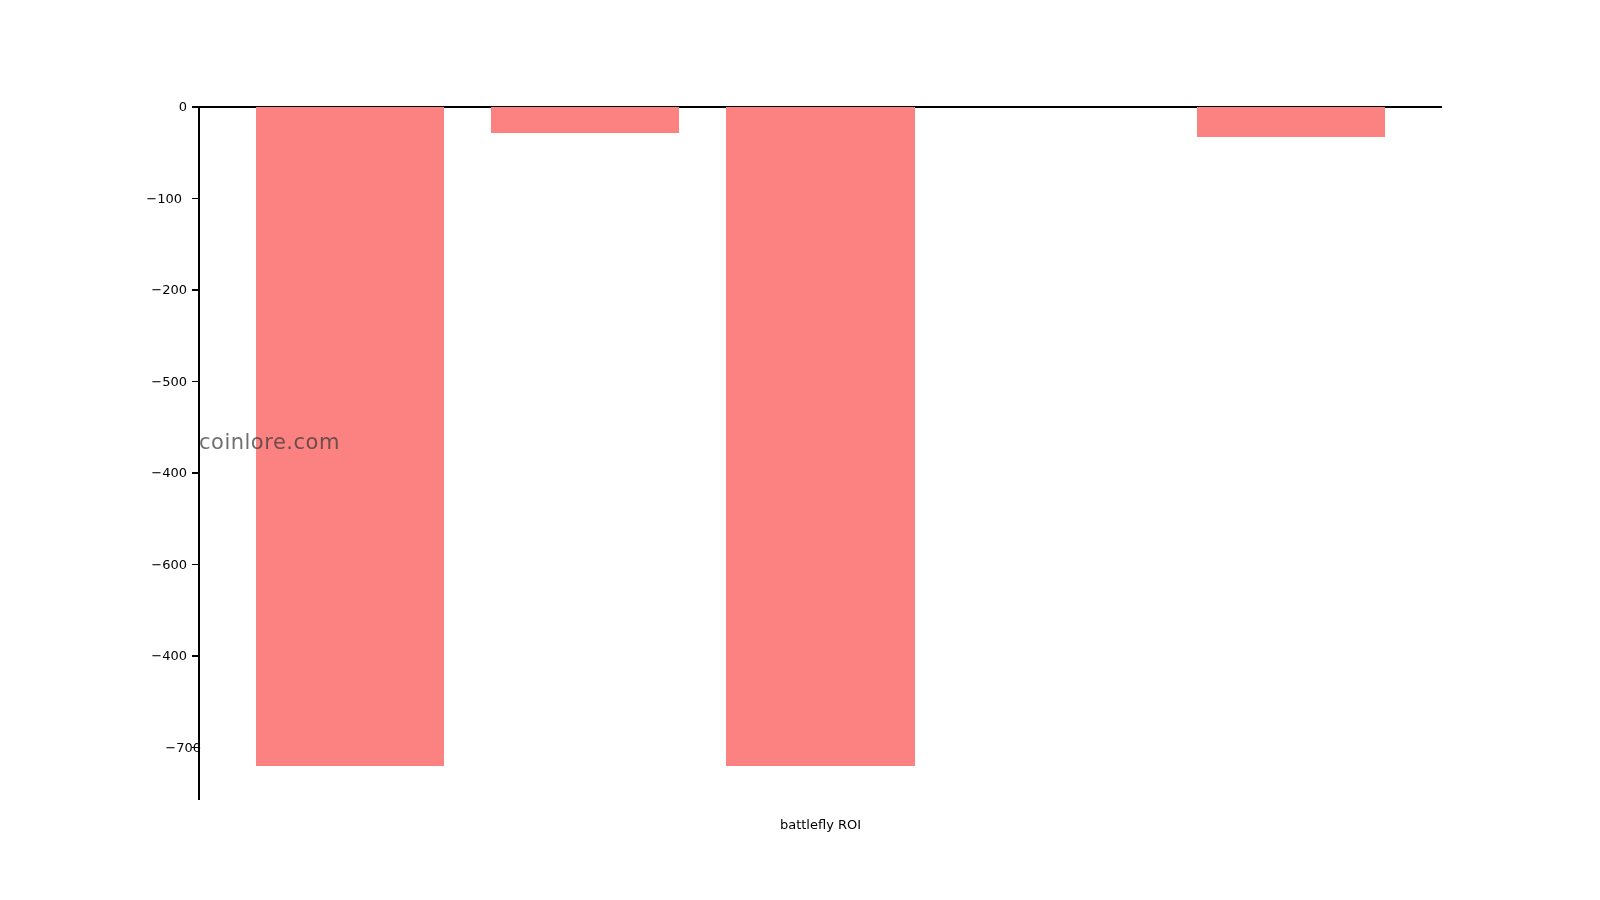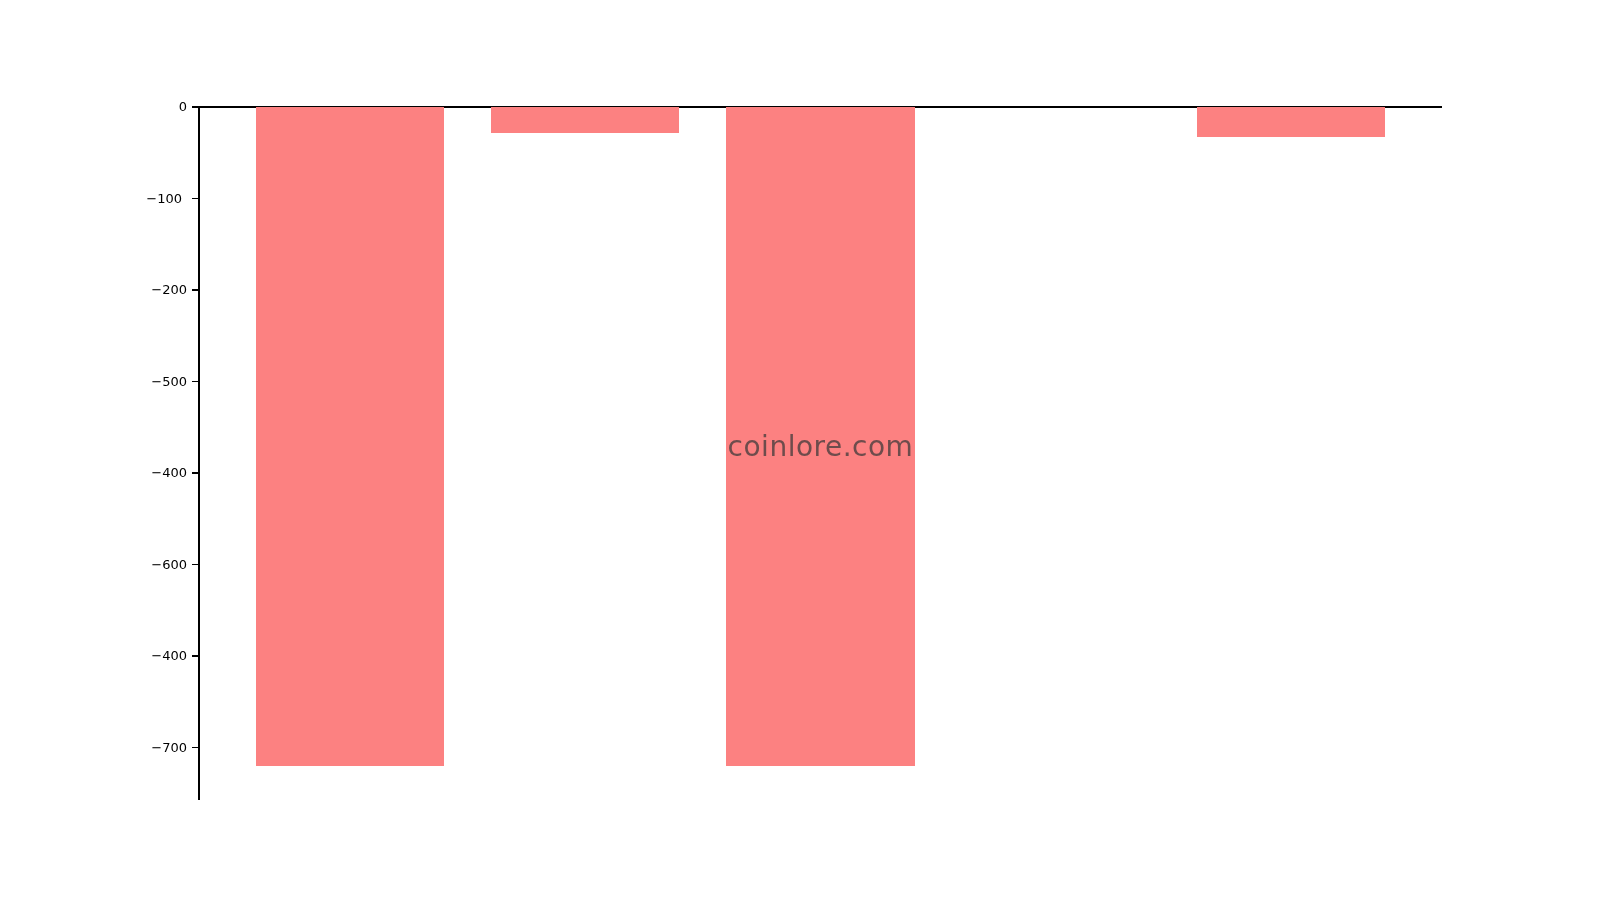--- a/index.html
+++ b/index.html
@@ -39,22 +39,21 @@
     text-align: right;
     font-size: 13px;
     color: #000000;
     white-space: nowrap;
   }
   .bar {
     position: absolute;
   }
   #watermark {
     position: absolute;
-    text-align: center;
-    font-size: 28px;
+    font-size: 21px;
     letter-spacing: 0.5px;
   }
   #xlabel {
     position: absolute;
     text-align: center;
     font-size: 13px;
     color: #000000;
   }
 </style>
 </head>
@@ -73,23 +72,24 @@
         <div class="tick-label" style="left: 107px; top: 281.069px;">−200</div>
         <div class="tick-mark" style="left: 192px; top: 380.853px; width: 7px; height: 1.5px; background: rgb(0, 0, 0);"></div>
         <div class="tick-label" style="left: 107px; top: 372.603px;">−500</div>
         <div class="tick-mark" style="left: 192px; top: 472.388px; width: 7px; height: 1.5px; background: rgb(0, 0, 0);"></div>
         <div class="tick-label" style="left: 107px; top: 464.138px; text-align: right;">−400</div>
         <div class="tick-mark" style="left: 192px; top: 563.922px; width: 7px; height: 1.5px; background: rgb(0, 0, 0);"></div>
         <div class="tick-label" style="left: 107px; top: 555.672px;">−600</div>
         <div class="tick-mark" style="left: 192px; top: 655.456px; width: 7px; height: 1.5px; background: rgb(0, 0, 0);"></div>
         <div class="tick-label" style="left: 107px; top: 647.206px;">−400</div>
         <div class="tick-mark" style="left: 192px; top: 746.991px; width: 7px; height: 1.5px; background: rgb(0, 0, 0);"></div>
-        <div class="tick-label" style="left: 107px; top: 738.741px;">−700</div>
+        <div class="tick-label" style="left: 121px; top: 738.741px;">−700</div>
       </div>
     <div id="bars">
         <div class="bar" style="left: 255.5px; top: 107px; width: 188.333px; height: 659.048px; background: rgb(252, 129, 129);"></div>
         <div class="bar" style="left: 490.917px; top: 107px; width: 188.333px; height: 25.6296px; background: rgb(252, 129, 129);"></div>
         <div class="bar" style="left: 726.333px; top: 107px; width: 188.333px; height: 659.048px; background: rgb(252, 129, 129);"></div>
         <div class="bar" style="left: 1197.17px; top: 107px; width: 188.333px; height: 30.2063px; background: rgb(252, 129, 129);"></div>
       </div>
     <div id="watermark" style="left: 199px; width: 1243px; top: 430px; color: rgba(55, 55, 55, 0.72);">coinlore.com</div>
   </div>
+  <div id="xlabel" style="left: 199px; width: 1243px; top: 817px;">battlefly ROI</div>
 </div>
 
 </body></html>

